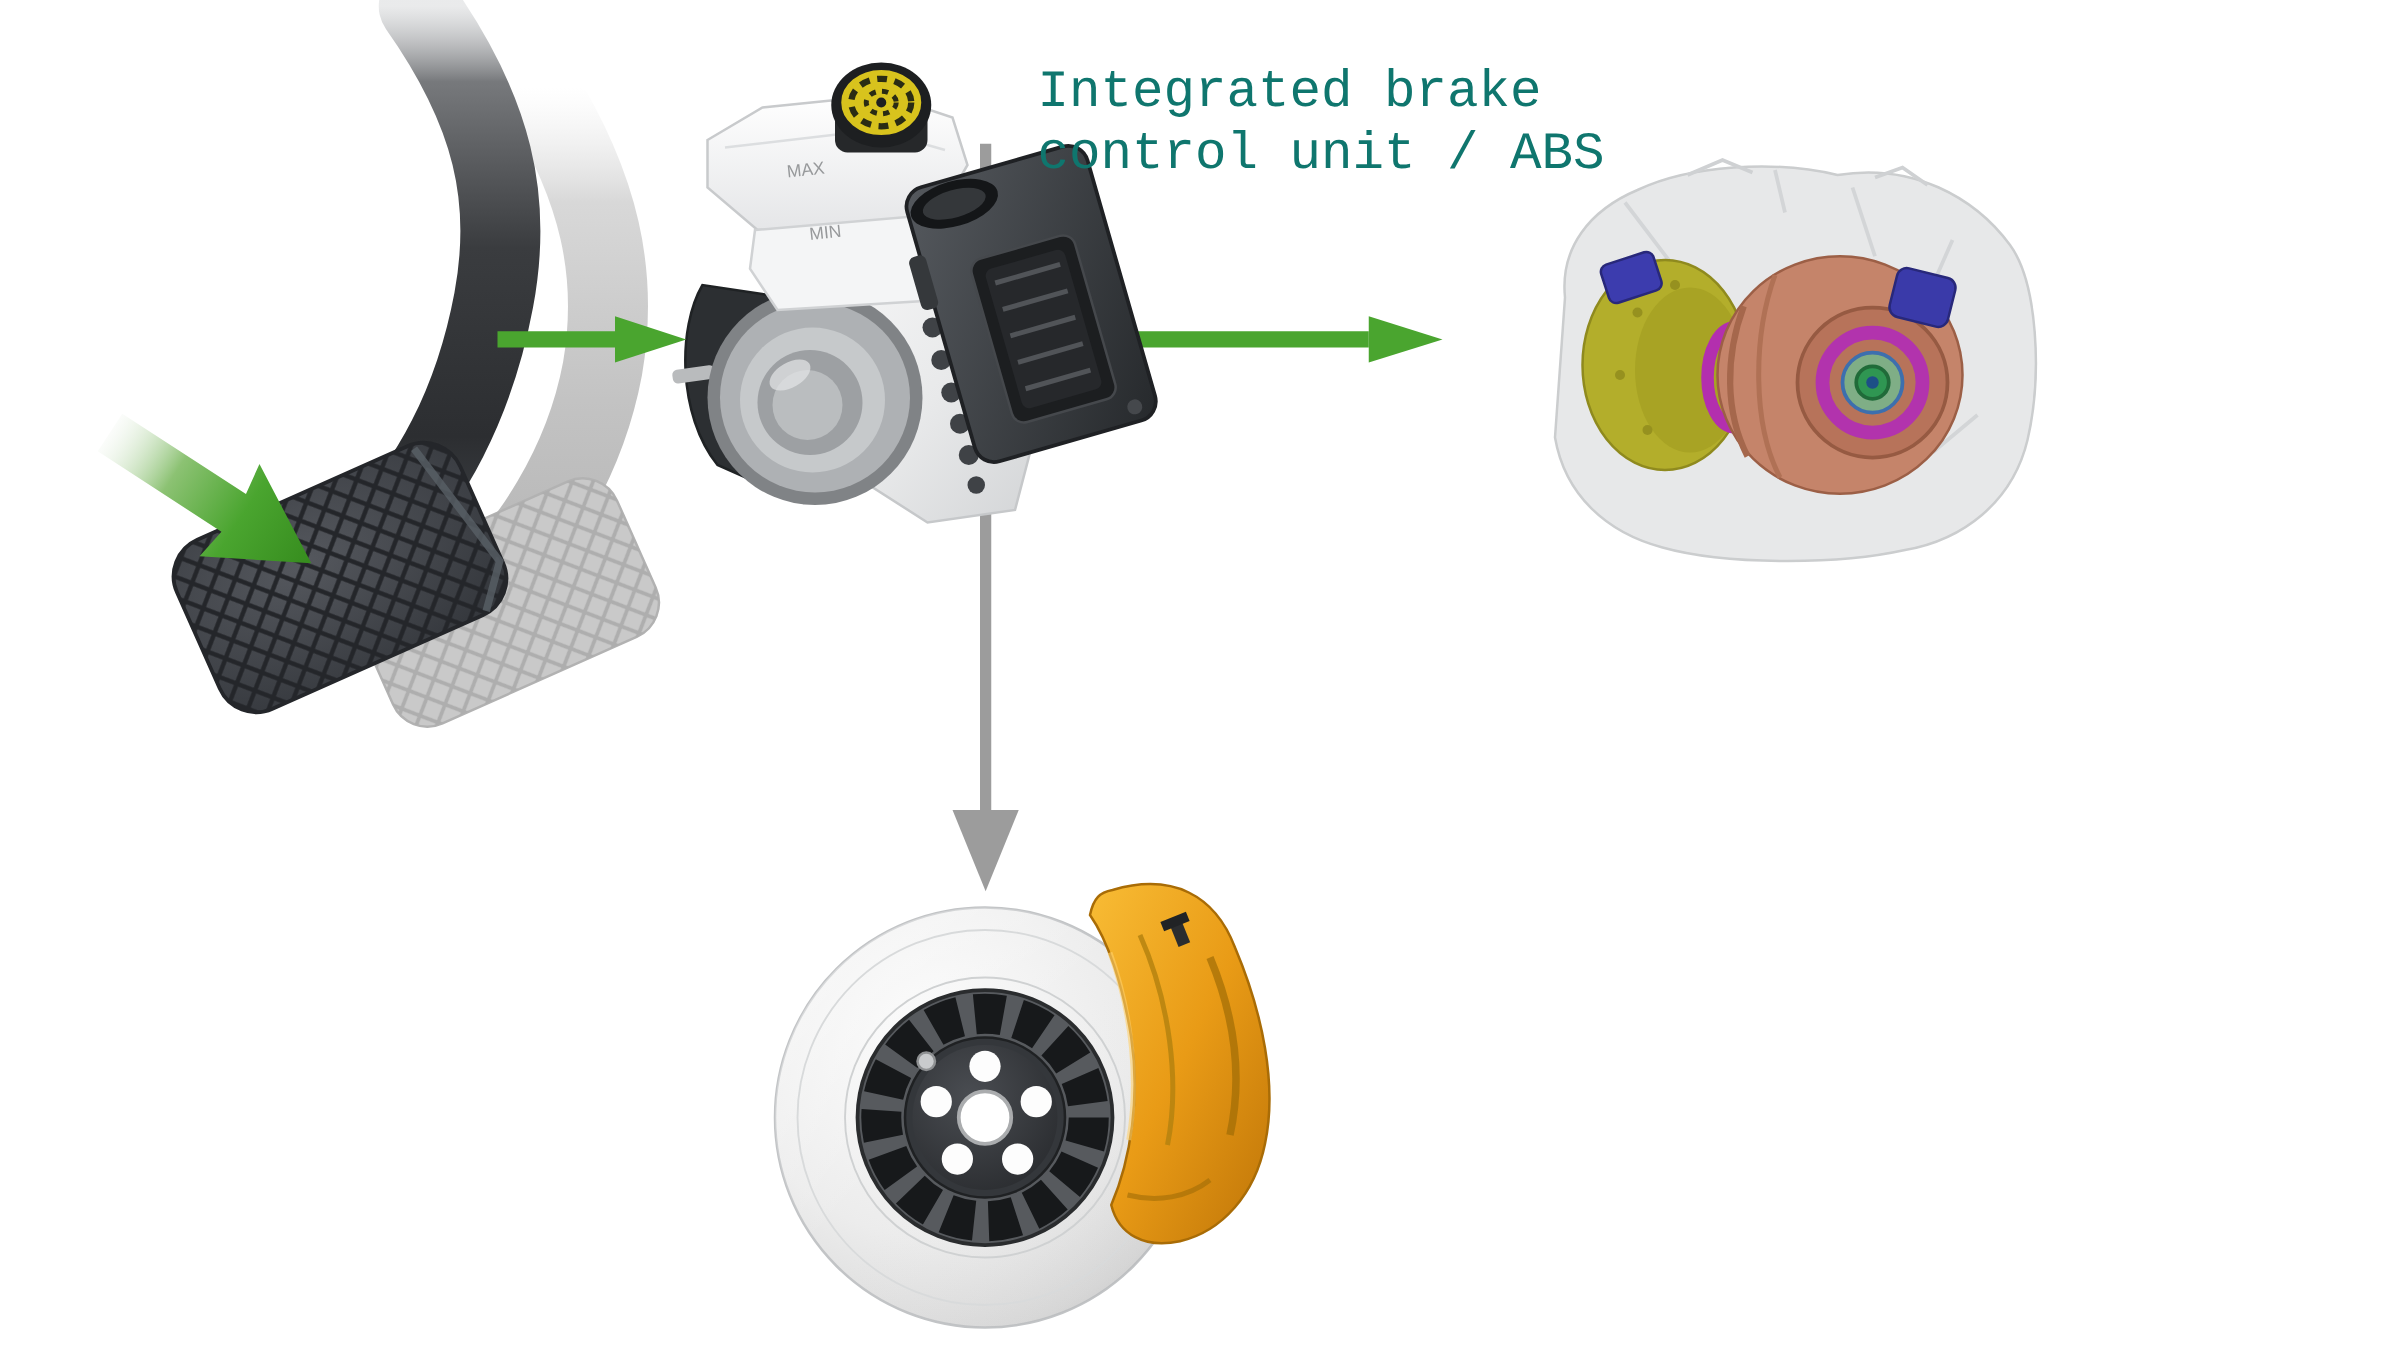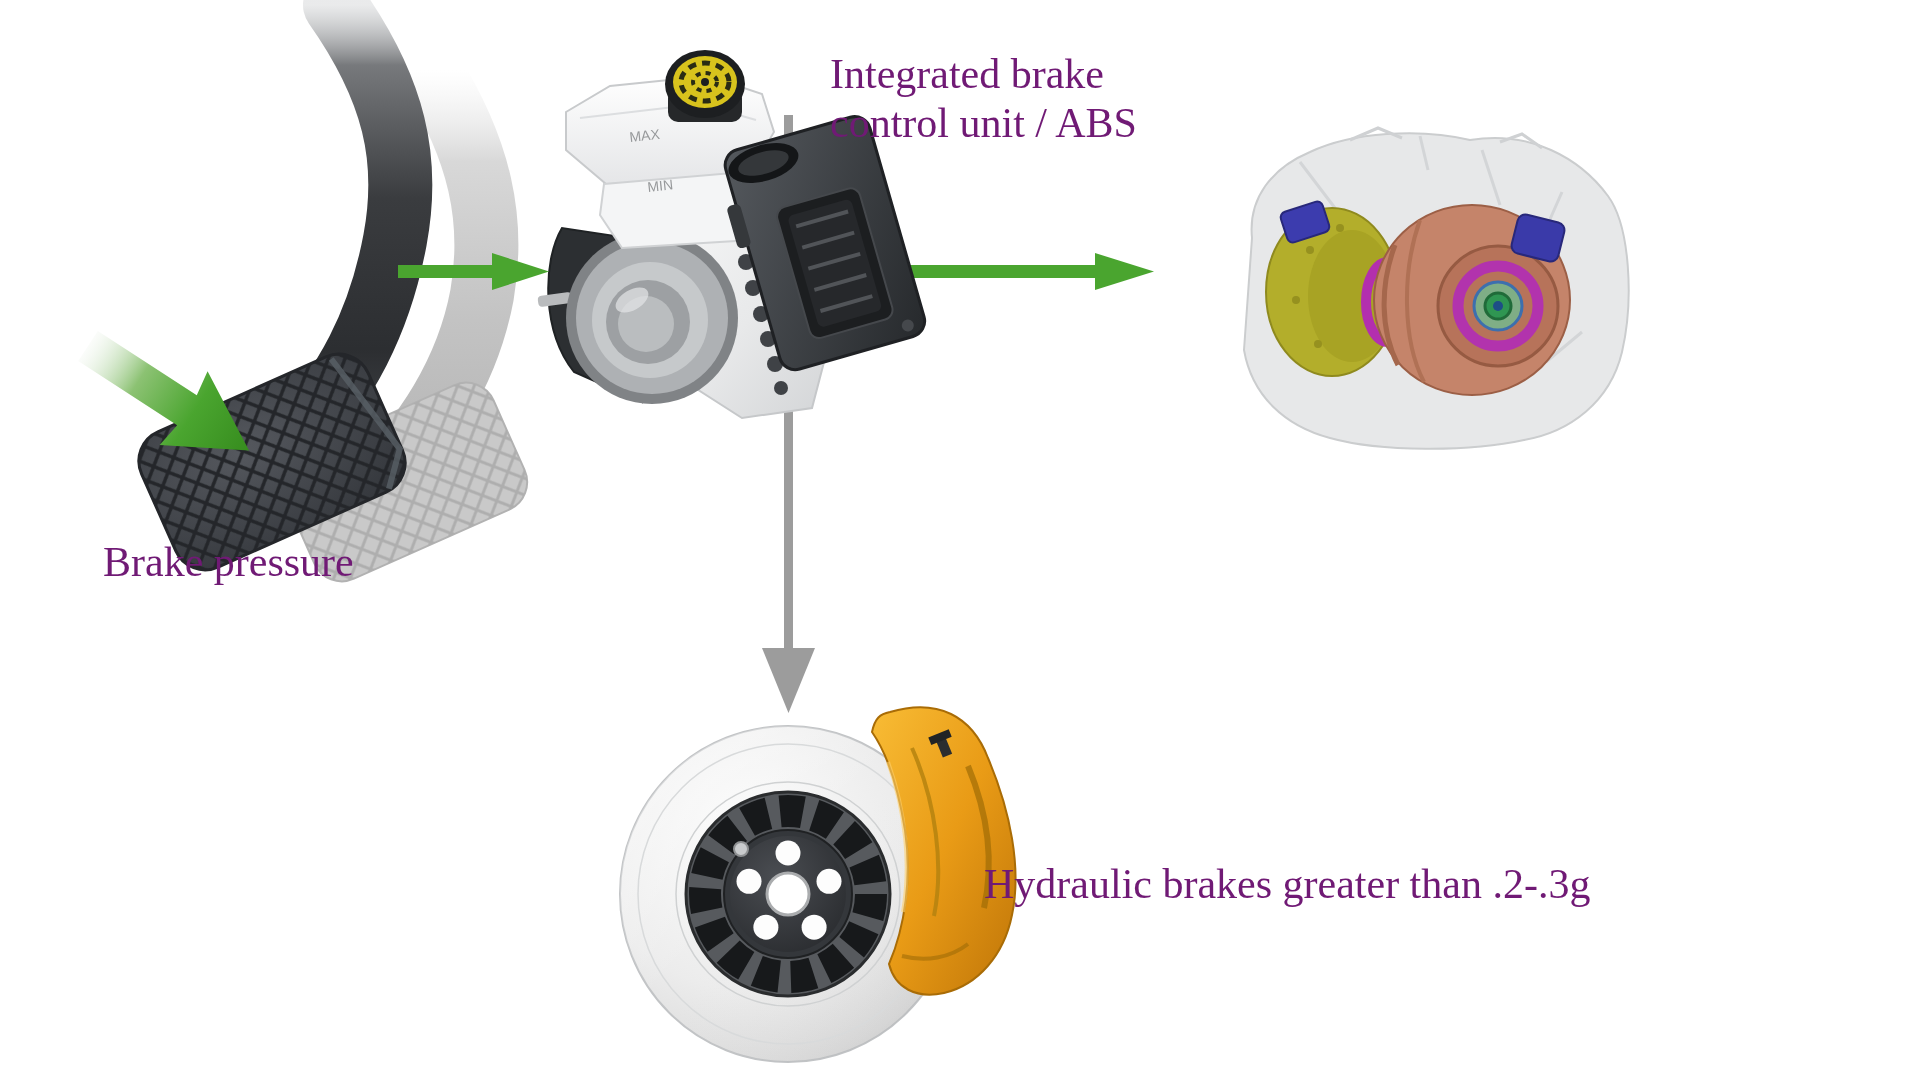--- a/index.html
+++ b/index.html
@@ -5,24 +5,24 @@
   html,body{margin:0;padding:0;background:#ffffff;}
   #canvas{
     position:relative;
     width:1920px;height:1080px;
     background:#ffffff;
     overflow:hidden;
     font-family:"Liberation Sans", sans-serif;
   }
   .label{
     position:absolute;
-    font-family:Liberation Serif, serif;
+    font-family:Liberation Mono, monospace;
     font-size:42px;
     line-height:1.16;
-    color:#701a75;
+    color:#0f766e;
     white-space:pre-line;
     letter-spacing:0px;
   }
   #label-abs{left:830px;top:50px;}
   #label-pedal{left:103px;top:538px;}
   #label-trans{left:1208px;top:448px;}
   #label-brakes{left:984px;top:860px;}
   svg{position:absolute;left:0;top:0;}
 </style>
 </head>
@@ -264,16 +264,14 @@
       <g transform="translate(946,752) rotate(-22)">
         <rect x="-5" y="-14" width="10" height="18" fill="#2b2d2f"></rect>
         <rect x="-11" y="-20" width="22" height="8" fill="#212325"></rect>
       </g>
     </g>
   </g>
 </svg>
 
 <div class="label" id="label-abs">Integrated brake
 control unit / ABS</div>
-<div class="label" id="label-pedal">Brake pressure</div>
-<div class="label" id="label-brakes">Hydraulic brakes greater than .2-.3g</div>
 
 </div>
 
 </body></html>

